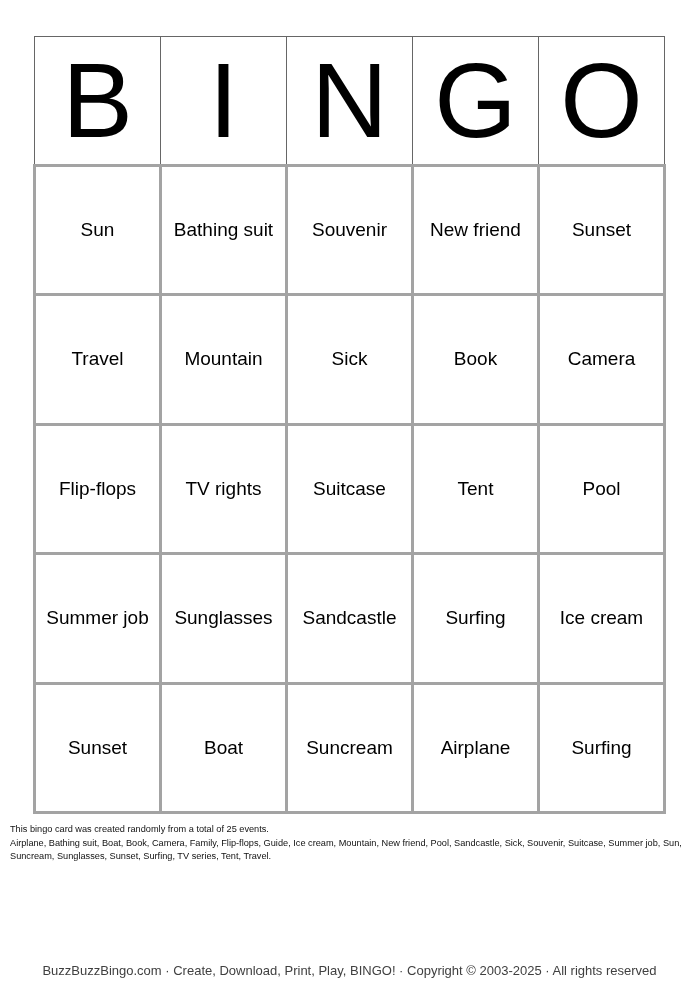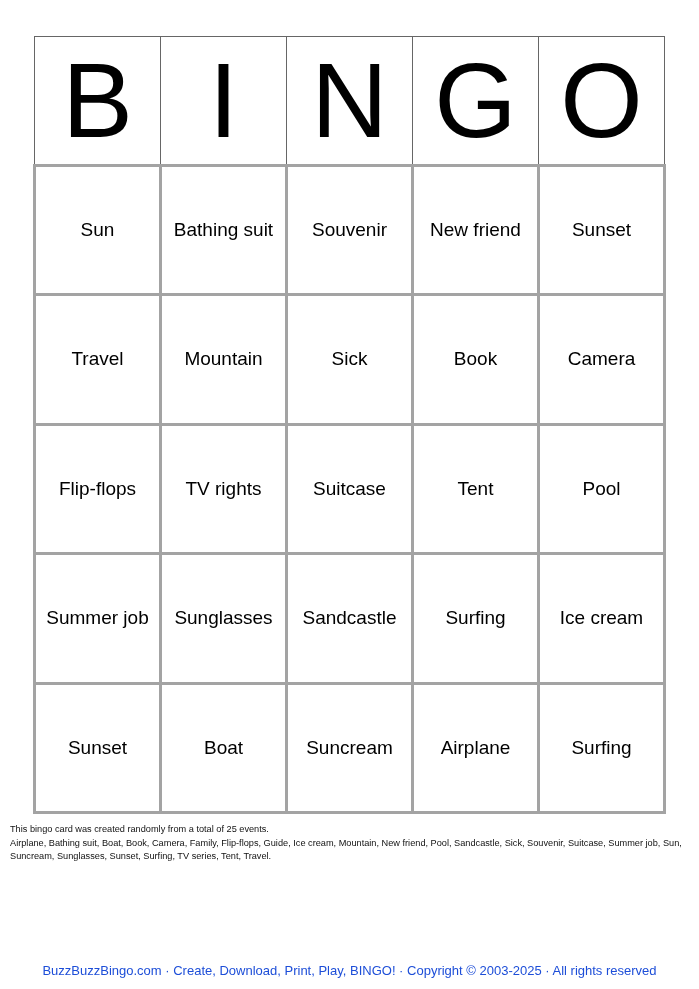--- a/index.html
+++ b/index.html
@@ -2,21 +2,21 @@
 <html><head>
 <meta charset="utf-8">
 <style>
   html, body { margin:0; padding:0; background:#fff; }
   body { width:699px; height:989px; position:relative; font-family:"Liberation Sans", sans-serif; color:#000; overflow:hidden; }
   .card { position:absolute; left:33px; top:36px; width:633px; height:759px; border-collapse:collapse; table-layout:fixed; }
   .card td { border:3px solid #a3a3a3; text-align:center; vertical-align:middle; padding:0; width:126.6px; height:126.5px; }
   .card th { border:1px solid #666; font-weight:normal; font-size:106px; line-height:1; height:126.5px; padding:0; text-align:center; vertical-align:middle; }
   .card td { font-size:19px; }
   .note { position:absolute; left:10px; top:806px; font-size:9.2px; line-height:13.5px; color:#111; width:680px;margin-top:17px; }
-  .footer { position:absolute; left:0; width:699px; top:963px; text-align:center; font-size:13px; color:#1d4ed8; }
+  .footer { position:absolute; left:0; width:699px; top:963px; text-align:center; font-size:13px; color:#404040; }
 </style>
 </head>
 <body>
 
 <table class="card">
   <tbody>
       <tr>
     <th>B</th>
     <th>I</th>
     <th>N</th>

